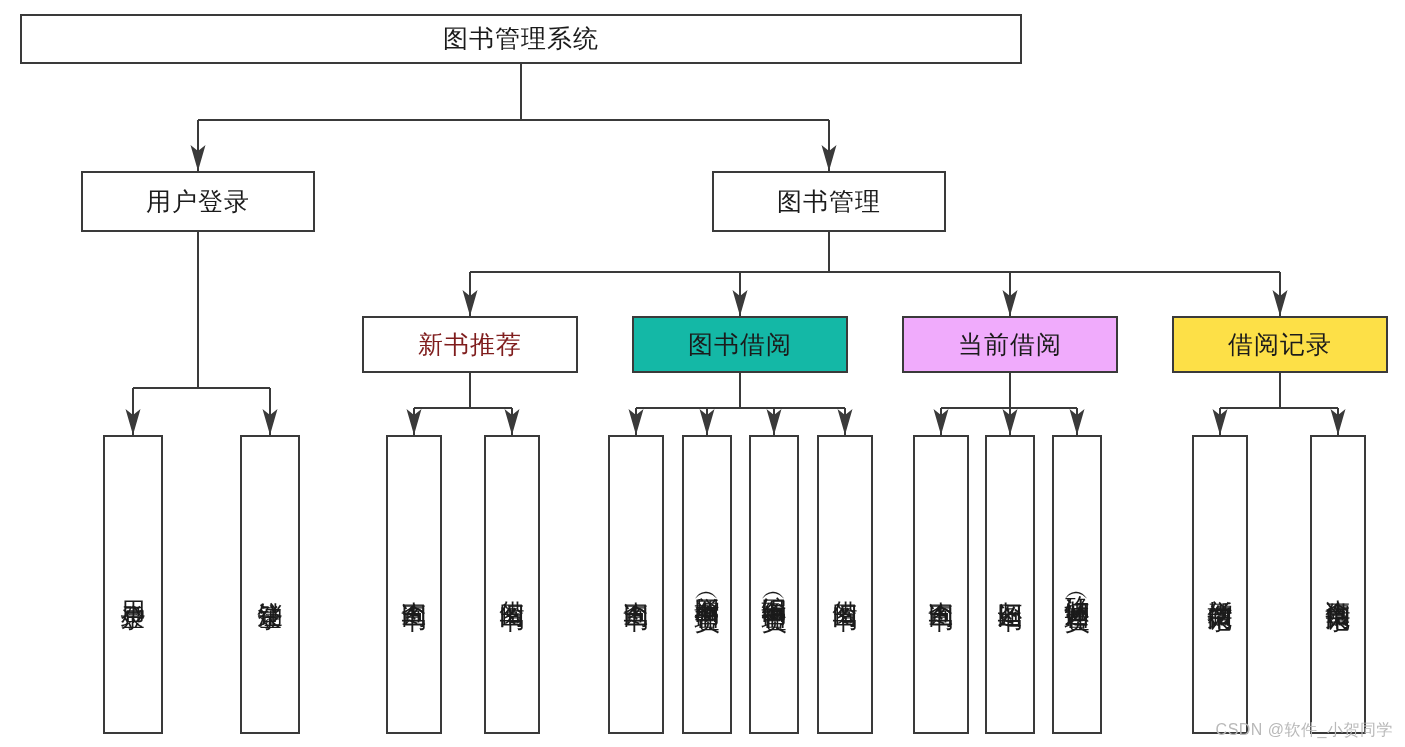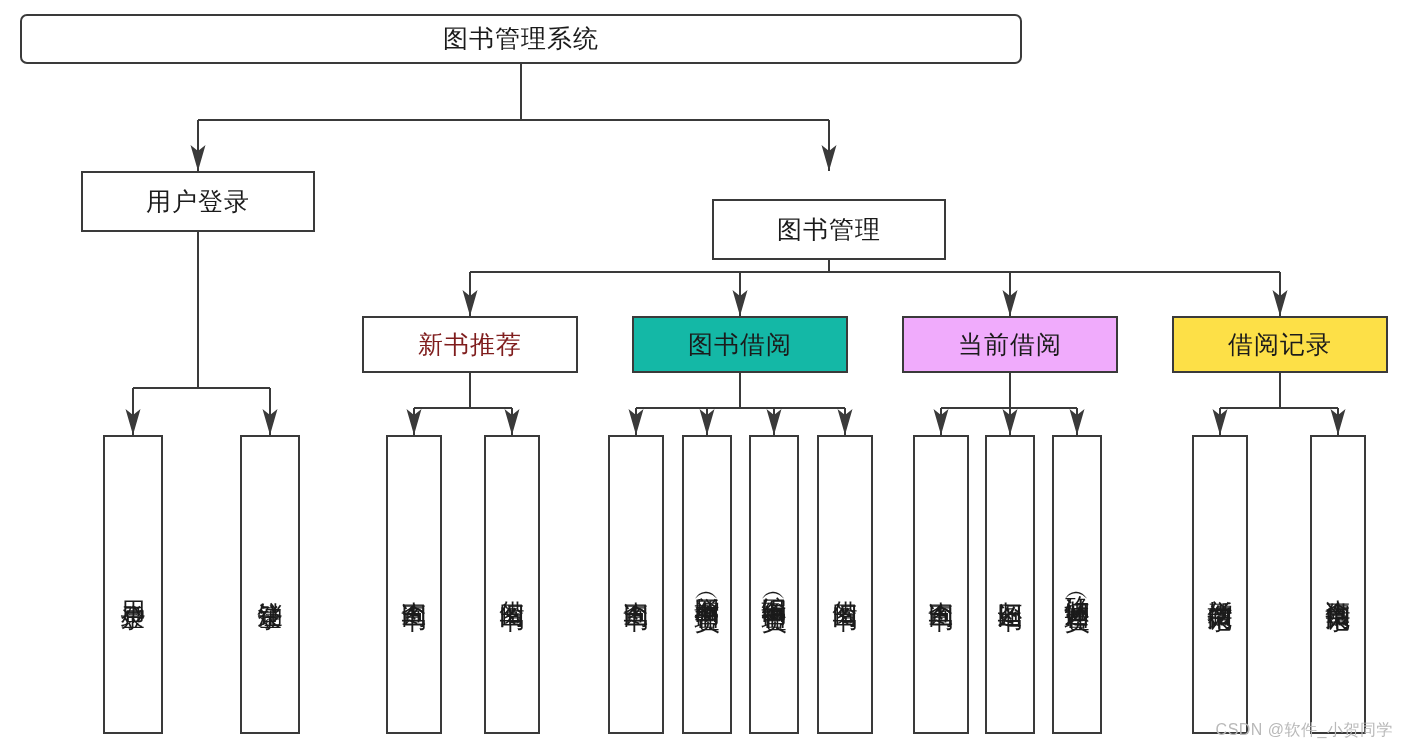--- a/index.html
+++ b/index.html
@@ -119,27 +119,27 @@
       <line x1="1077" y1="408" x2="1077" y2="435" stroke="#3a3a3a" stroke-width="2.5" shape-rendering="crispEdges"></line>
       <path d="M 1069.5 409 L 1077 435 L 1084.5 409 L 1077 415 Z" fill="#3a3a3a"></path>
       <line x1="1280" y1="373" x2="1280" y2="408" stroke="#3a3a3a" stroke-width="2.5" shape-rendering="crispEdges"></line>
       <line x1="1220" y1="408" x2="1338" y2="408" stroke="#3a3a3a" stroke-width="2.5" shape-rendering="crispEdges"></line>
       <line x1="1220" y1="408" x2="1220" y2="435" stroke="#3a3a3a" stroke-width="2.5" shape-rendering="crispEdges"></line>
       <path d="M 1212.5 409 L 1220 435 L 1227.5 409 L 1220 415 Z" fill="#3a3a3a"></path>
       <line x1="1338" y1="408" x2="1338" y2="435" stroke="#3a3a3a" stroke-width="2.5" shape-rendering="crispEdges"></line>
       <path d="M 1330.5 409 L 1338 435 L 1345.5 409 L 1338 415 Z" fill="#3a3a3a"></path>
     </svg>
   <div id="nodes">
-      <div class="node horiz" style="left: 20px; top: 14px; width: 1002px; height: 50px; border-color: rgb(58, 58, 58); background: rgb(255, 255, 255); color: rgb(27, 27, 27); border-radius: 7px;">
+      <div class="node horiz" style="left: 20px; top: 14px; width: 1002px; height: 50px; border-color: rgb(58, 58, 58); background: rgb(255, 255, 255); color: rgb(27, 27, 27);">
         <span class="node-label">图书管理系统</span>
       </div>
       <div class="node horiz" style="left: 81px; top: 171px; width: 234px; height: 61px; border-color: rgb(58, 58, 58); background: rgb(255, 255, 255); color: rgb(27, 27, 27);">
         <span class="node-label">用户登录</span>
       </div>
-      <div class="node horiz" style="left: 712px; top: 171px; width: 234px; height: 61px; border-color: rgb(58, 58, 58); background: rgb(255, 255, 255); color: rgb(27, 27, 27); margin-top: 28px;">
+      <div class="node horiz" style="left: 712px; top: 171px; width: 234px; height: 61px; border-color: rgb(58, 58, 58); background: rgb(255, 255, 255); color: rgb(27, 27, 27);">
         <span class="node-label">图书管理</span>
       </div>
       <div class="node horiz" style="left: 362px; top: 316px; width: 216px; height: 57px; border-color: rgb(58, 58, 58); background: rgb(255, 255, 255); color: #7f1d1d;">
         <span class="node-label">新书推荐</span>
       </div>
       <div class="node horiz" style="left: 632px; top: 316px; width: 216px; height: 57px; border-color: rgb(58, 58, 58); background: #14b8a6; color: rgb(27, 27, 27);">
         <span class="node-label">图书借阅</span>
       </div>
       <div class="node horiz" style="left: 902px; top: 316px; width: 216px; height: 57px; border-color: rgb(58, 58, 58); background: #f0abfc; color: rgb(27, 27, 27);">
         <span class="node-label">当前借阅</span>

